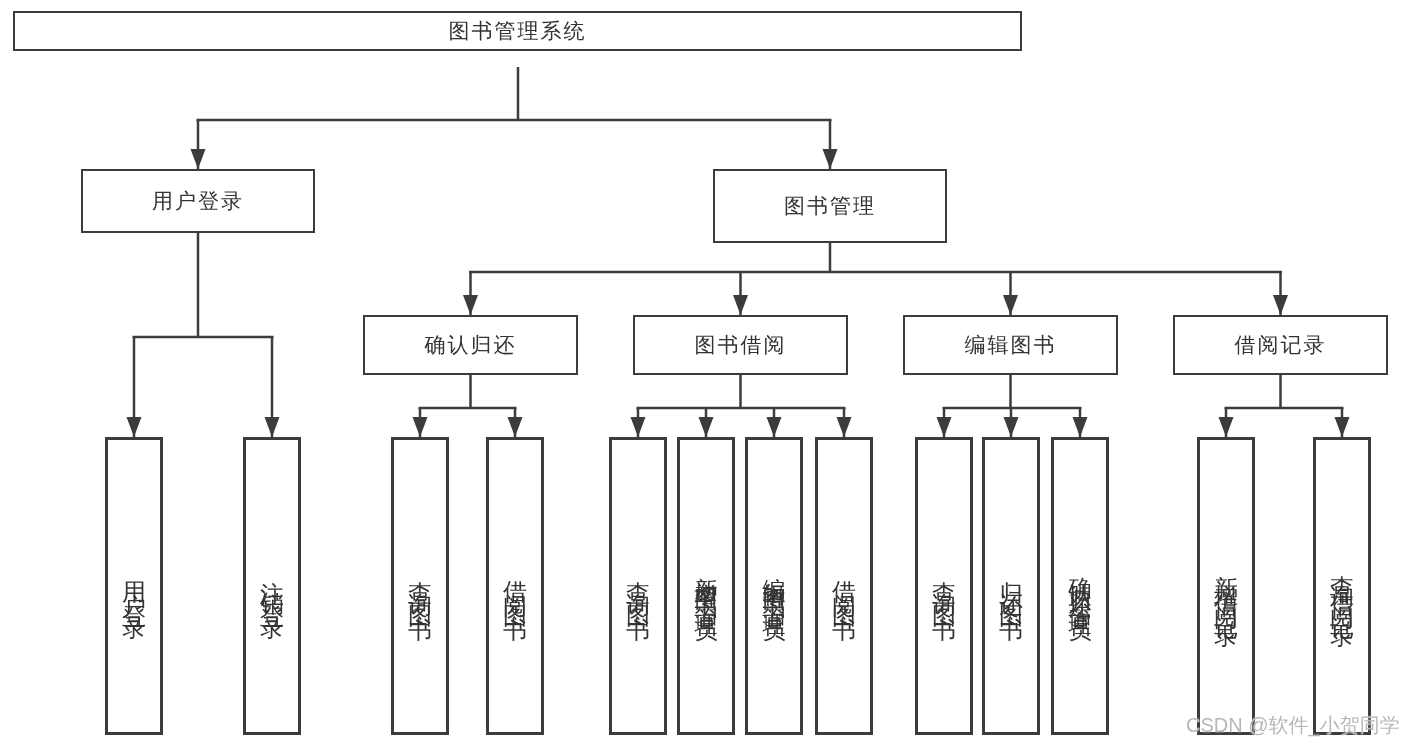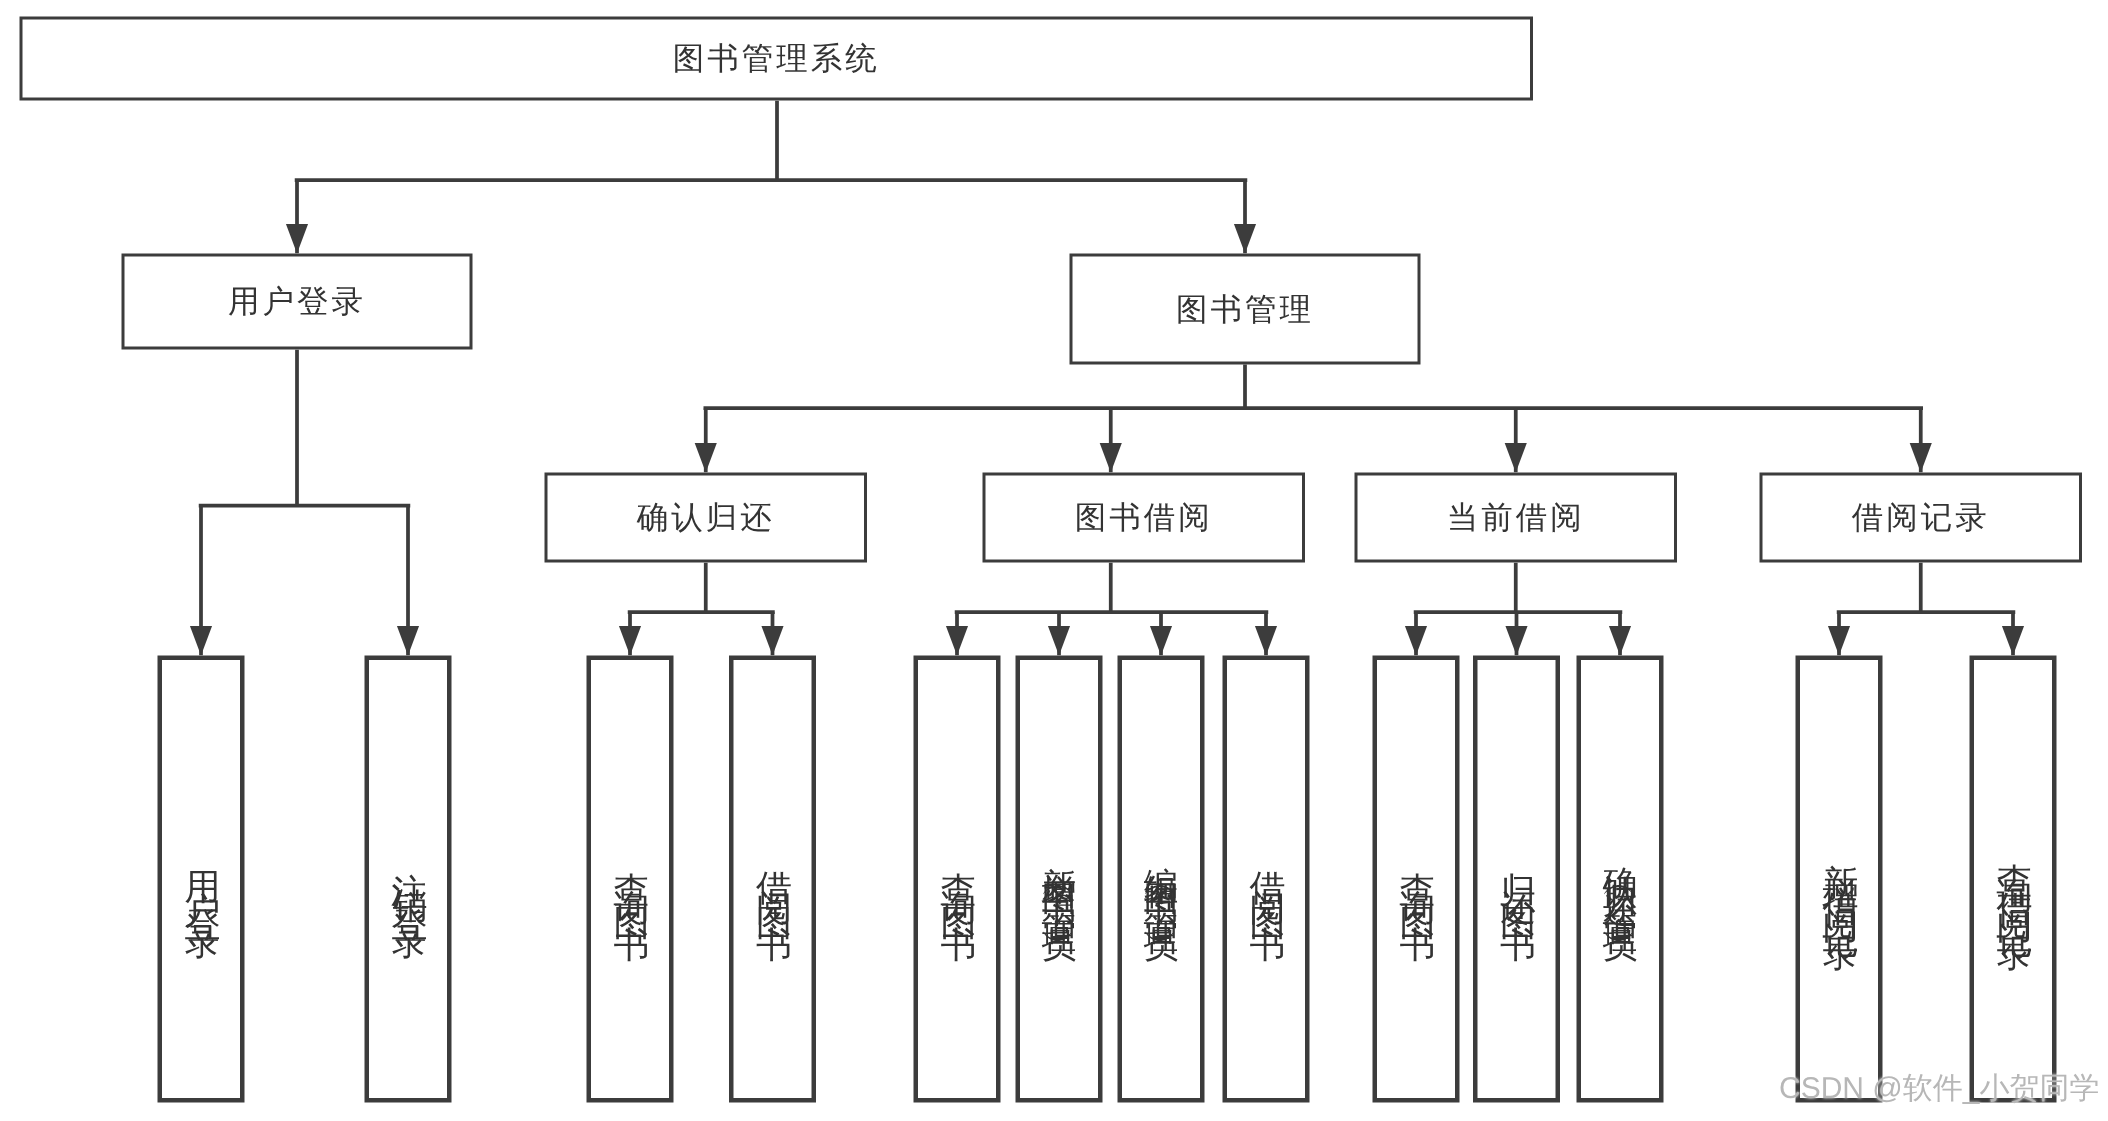--- a/index.html
+++ b/index.html
@@ -111,39 +111,39 @@
     </g>
 
     <g>
       <line x1="1280.5" y1="375" x2="1280.5" y2="409"></line>
       <line x1="1224.5" y1="408" x2="1343.5" y2="408"></line>
       <line x1="1226" y1="408" x2="1226" y2="437" marker-end="url(#arrow)"></line>
       <line x1="1342" y1="408" x2="1342" y2="437" marker-end="url(#arrow)"></line>
     </g>
   </svg>
 
-  <div class="hnode" style="left:13px;top:11px;width:1009px;height:56px;">
+  <div class="hnode" style="left:13px;top:11px;width:1009px;height:40px;">
     <span>图书管理系统</span>
   </div>
 
   <div class="hnode" style="left:81px;top:169px;width:234px;height:64px;">
     <span>用户登录</span>
   </div>
   <div class="hnode" style="left:713px;top:169px;width:234px;height:74px;">
     <span>图书管理</span>
   </div>
 
   <div class="hnode" style="left:363px;top:315px;width:215px;height:60px;">
     <span>确认归还</span>
   </div>
-  <div class="hnode" style="left:655px;top:315px;width:215px;height:60px;">
+  <div class="hnode" style="left:633px;top:315px;width:215px;height:60px;">
     <span>图书借阅</span>
   </div>
   <div class="hnode" style="left:903px;top:315px;width:215px;height:60px;">
-    <span>当前借阅</span>
+    <span>编辑图书</span>
   </div>
   <div class="hnode" style="left:1173px;top:315px;width:215px;height:60px;">
     <span>借阅记录</span>
   </div>
 
   <div class="leaf" style="left:105px;">
     <span>用户登录</span>
   </div>
   <div class="leaf" style="left:243px;">
     <span>注销登录</span>

